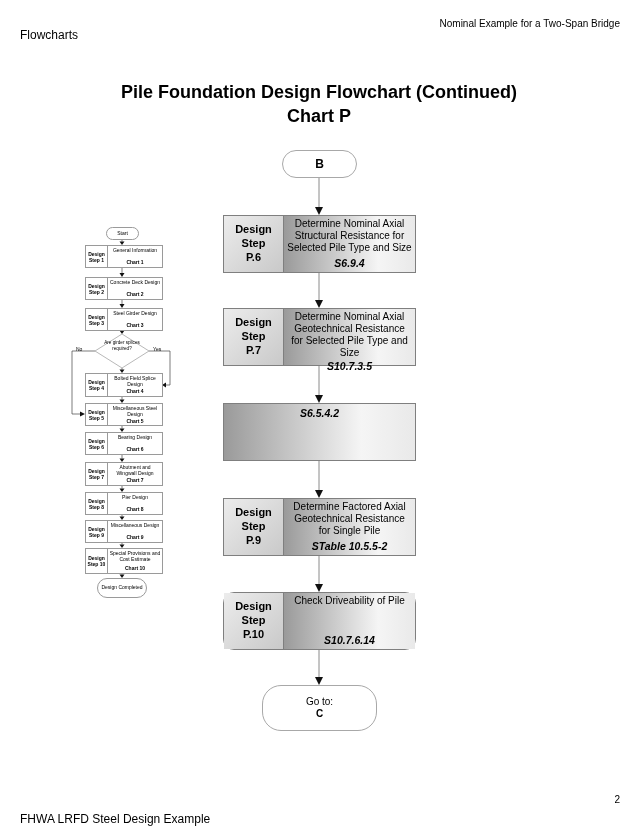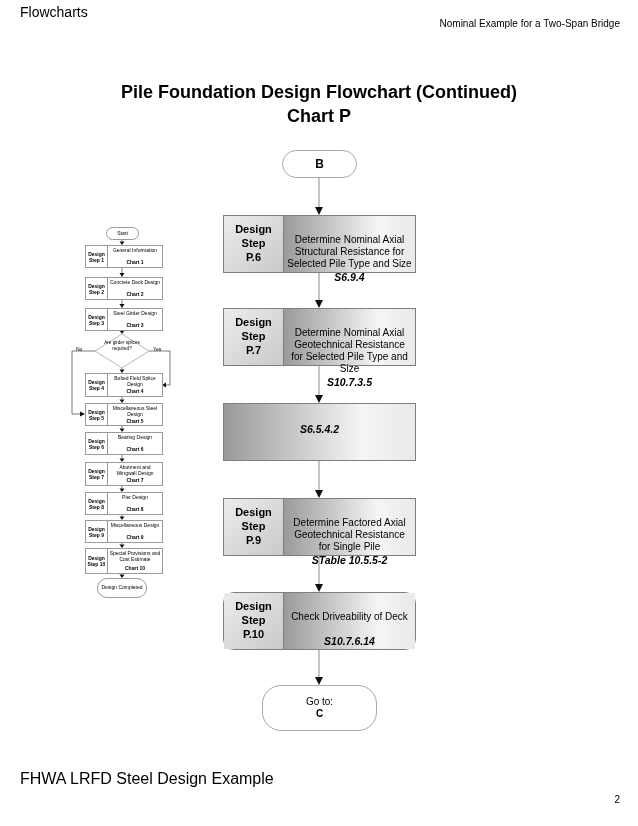--- a/index.html
+++ b/index.html
@@ -2,23 +2,23 @@
 <html><head>
 <meta charset="utf-8">
 <style>
   * { margin:0; padding:0; box-sizing:border-box; }
   html,body { background:#fff; }
   .page {
     position:relative; width:638px; height:826px; background:#ffffff;
     font-family:"Liberation Sans", sans-serif; color:#000; overflow:hidden;
   }
   
-  .hdr-left  { position:absolute; top:4px; left:20px;  font-size:14px; }
+  .hdr-left  { position:absolute; top:28px; left:20px;  font-size:12px; }
   .hdr-right { position:absolute; top:18px; right:18px; font-size:10px; }
-  .ftr-left  { position:absolute; top:770px; left:20px;  font-size:16px; }
+  .ftr-left  { position:absolute; top:812px; left:20px;  font-size:12px; }
   .ftr-right { position:absolute; top:794px; right:18px; font-size:10px; }
   
   .title { position:absolute; top:80px; left:0; width:100%; text-align:center;
            font-size:18px; font-weight:bold; line-height:1.35; }
   
   .wires { position:absolute; top:0; left:0; pointer-events:none; }
 
   
   .m-oval { position:absolute; background:#fff; border:0.7px solid #9a9a9a;
             display:flex; align-items:center; justify-content:center;
@@ -45,21 +45,21 @@
   .exit   { left:262px; top:685px; width:115px; height:46px; border-radius:19px; }
   .exit .c { font-weight:bold; }
   .main-box { position:absolute; left:223px; width:193px; height:58px;
             border:1px solid #7f7f7f; display:flex; }
   .main-label { width:60px; background:linear-gradient(135deg,#ececec 0%,#c9c9c9 100%);
             border-right:1px solid #7f7f7f; display:flex; align-items:center;
             justify-content:center; text-align:center; font-size:11px; font-weight:bold;
             line-height:1.25; padding:20px; }
   .main-body { flex:1; background:linear-gradient(90deg,#9a9a9a 0%,#f5f5f5 72%,#e9e9e9 100%);
             display:flex; flex-direction:column; align-items:center; justify-content:space-between;
-            text-align:center; font-size:10px; line-height:1.2; padding:18px 3px; }
+            text-align:center; font-size:10px; line-height:1.2; padding:2px 3px; }
   .main-ref { font-weight:bold; margin-top:1px; font-size:10.5px;font-style:italic; }
   .main-box.sparse .main-ref { margin-top:12px; }
 </style>
 </head>
 <body>
 
 <div class="page">
 
   <span class="hdr-left">Flowcharts</span>
   <span class="hdr-right">Nominal Example for a Two-Span Bridge</span>
@@ -234,21 +234,21 @@
     <div class="main-label">Design Step P.9</div>
     <div class="main-body">
       <div>Determine Factored Axial Geotechnical Resistance for Single Pile</div>
       <div class="main-ref">STable 10.5.5-2</div>
     </div>
   </div>
 
   <div class="main-box sparse" style="top:592px;border-radius:11px;">
     <div class="main-label">Design Step P.10</div>
     <div class="main-body">
-      <div>Check Driveability of Deck</div>
+      <div>Check Driveability of Pile</div>
       <div class="main-ref">S10.7.6.14</div>
     </div>
   </div>
 
   <div class="b-oval exit">
     <div>Go to:</div>
     <div class="c">C</div>
   </div>
 
   <span class="ftr-left">FHWA LRFD Steel Design Example</span>

